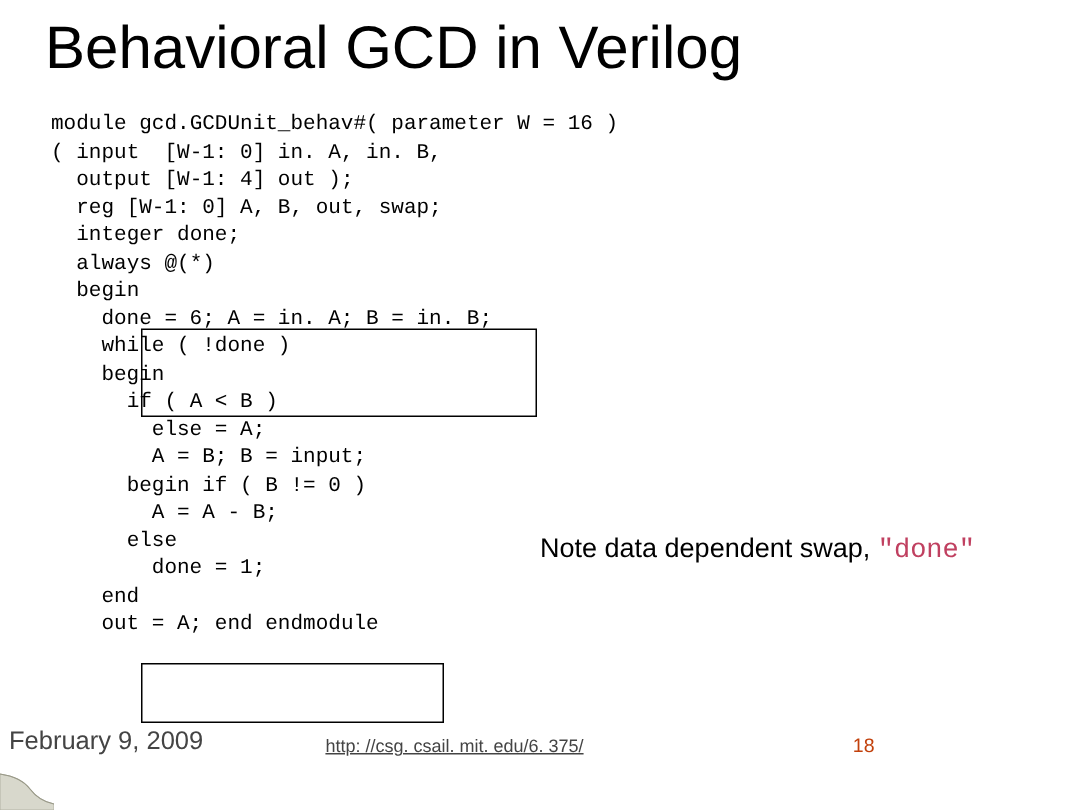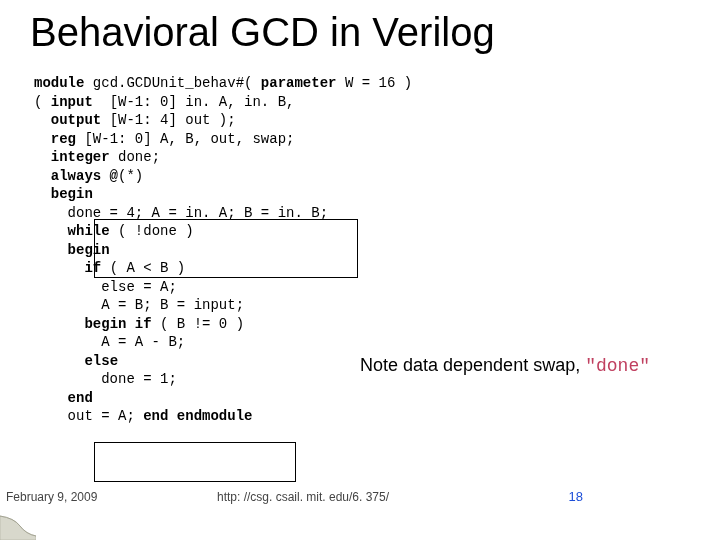--- a/index.html
+++ b/index.html
@@ -31,21 +31,21 @@
   .code-block {
     position: absolute;
     top: 74px;
     left: 34px;
     font-family: "Courier New", monospace;
     font-size: 14px;
     line-height: 18.5px;
     color: #000;
     white-space: pre;
   }
-  .kw { font-weight: bold; }
+  .kw { font-weight: normal; }
   .box {
     position: absolute;
     border: 1px solid #000;
     background: transparent;
   }
   .box1 { 
     top: 219px;
     left: 94px;
     width: 262px;
     height: 57px;
@@ -75,38 +75,39 @@
     color: #000;
   }
   .done-q {
     font-family: "Courier New", monospace;
     color: #c04060;
   }
   .footer-date {
     position: absolute;
     left: 6px;
     bottom: 36px;
-    font-size: 12px;
+    font-size: 17px;
     color: #444;
   }
   .footer-url {
     position: absolute;
     left: 11px;
     right: 0;
     bottom: 36px;
     text-align: center;
     font-size: 12px;
     color: #444;
+    text-decoration: underline;
   }
   .footer-num {
     position: absolute;
     right: 12px;
     bottom: 36px;
     font-size: 13px;
-    color: #1d4ed8;
+    color: #c2410c;
   }
   .corner {
     position: absolute;
     left: 0;
     bottom: 0;
     width: 36px;
     height: 34px;
     pointer-events: none;
   }
 </style>
@@ -117,21 +118,21 @@
 
   <div class="title">Behavioral GCD in Verilog</div>
 
   <div class="code-block"><span class="kw">module</span><span> gcd.GCDUnit_behav#( </span><span class="kw">parameter</span><span> W = 16 )</span>
 <span>( </span><span class="kw">input</span><span>  [W-1: 0] in. A, in. B,</span>
 <span>  </span><span class="kw">output</span><span> [W-1: 4] out );</span>
 <span>  </span><span class="kw">reg</span><span> [W-1: 0] A, B, out, swap;</span>
 <span>  </span><span class="kw">integer</span><span> done;</span>
 <span>  </span><span class="kw">always @</span><span>(*)</span>
 <span>  </span><span class="kw">begin</span>
-<span>    done = 4; A = in. A; B = in. B;</span>
+<span>    done = 6; A = in. A; B = in. B;</span>
 <span>    </span><span class="kw">while</span><span> ( !done )</span>
 <span>    </span><span class="kw">begin</span>
 <span>      </span><span class="kw">if</span><span> ( A &lt; B )</span>
 <span>        else = A;</span>
 <span>        A = B; B = input;</span>
 <span>      </span><span class="kw">begin if</span><span> ( B != 0 )</span>
 <span>        A = A - B;</span>
 <span>      </span><span class="kw">else</span>
 <span>        done = 1;</span>
 <span>    </span><span class="kw">end</span>

